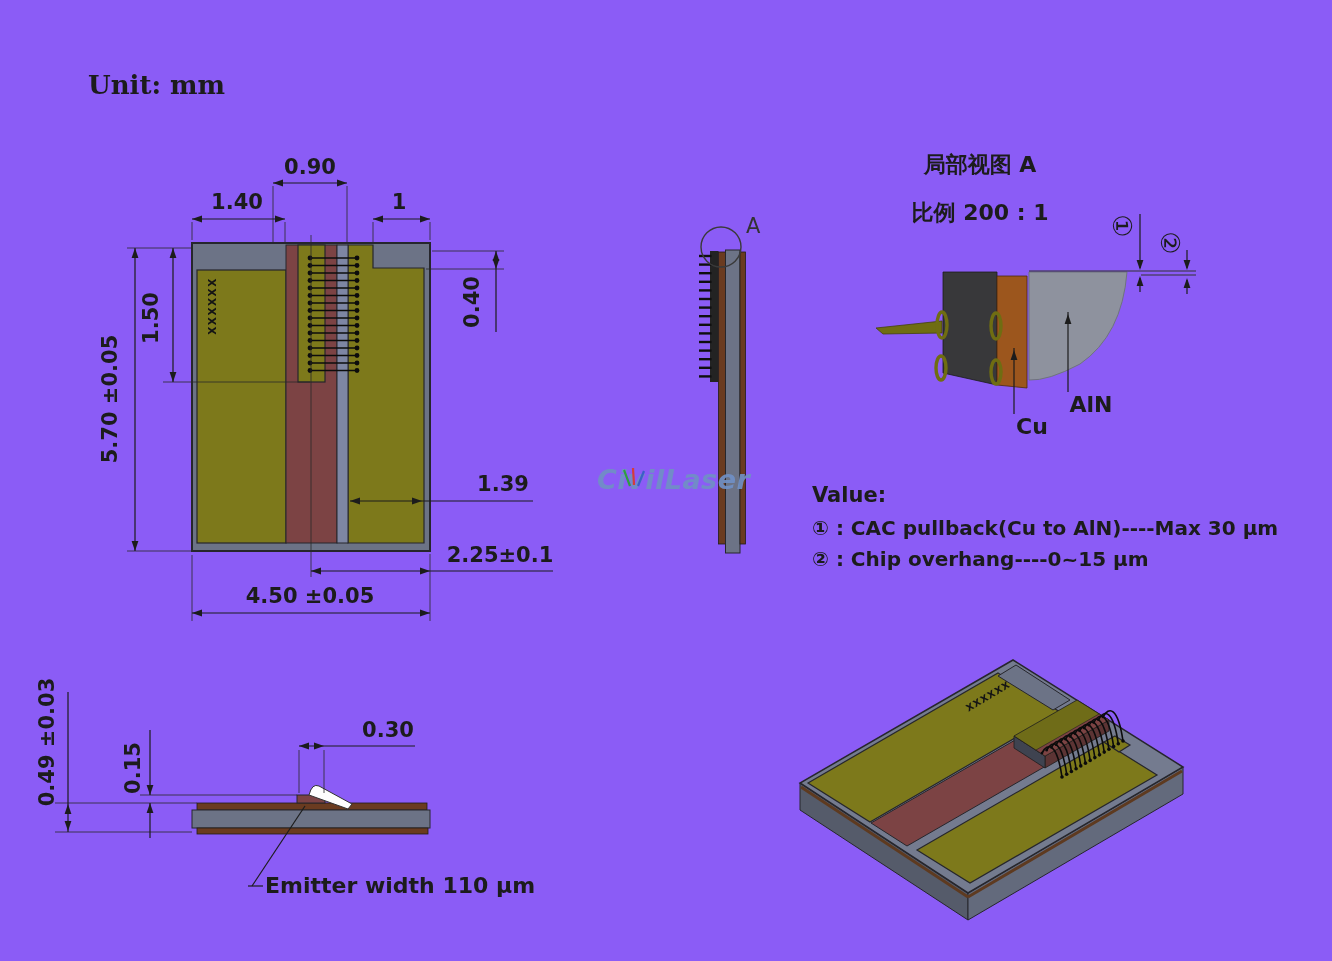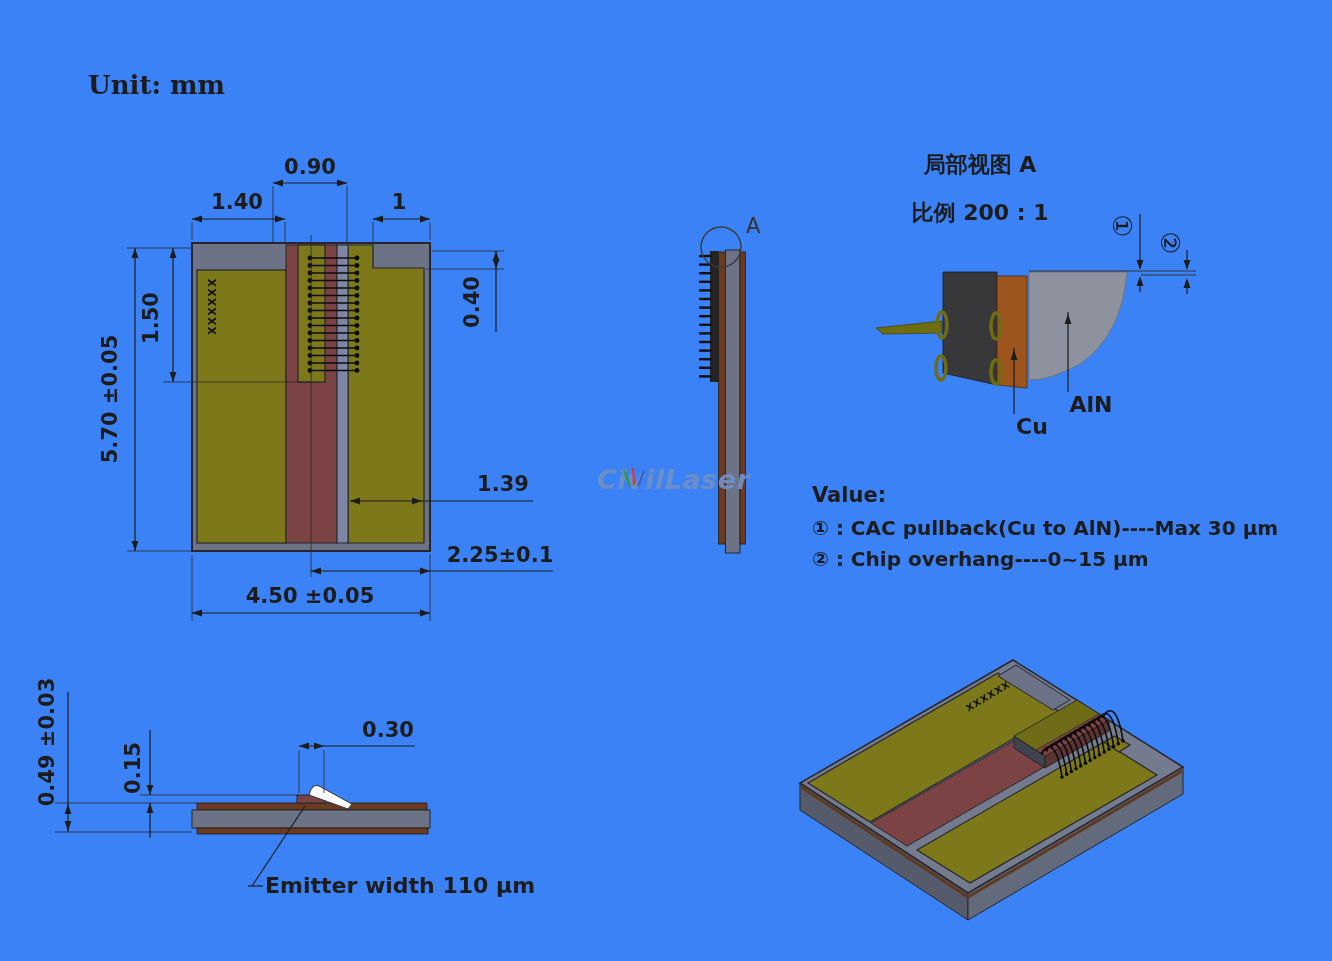--- a/index.html
+++ b/index.html
@@ -1,16 +1,16 @@
 <!DOCTYPE html>
 <html style="--gold_pad: #7d791b; --copper_red: #7c4344; --chip_gray: #7e86a3; --submount_gray: #6c7386; --cu_brown: #9c561d; --aln_gray: #8e929e; --side_brown: #6a3b20; --logo_blue: #7090c5;"><head>
 <meta charset="utf-8">
 <style>
   html,body{margin:0;padding:0;background:#ffffff;}
-  .canvas{position:relative;width:1332px;height:961px;background:#3b82f6;overflow:hidden;
+  .canvas{position:relative;width:1332px;height:961px;background:#8b5cf6;overflow:hidden;
           font-family:"DejaVu Sans","Liberation Sans",sans-serif;}
   svg{display:block;}
   
   .gold   {fill:var(--gold_pad,#7d791b);stroke:#26262c;stroke-width:1.2;}
   .redcu  {fill:var(--copper_red,#7c4344);stroke:#26262c;stroke-width:1;}
   .chipg  {fill:var(--chip_gray,#7e86a3);stroke:#26262c;stroke-width:1;}
   .subg   {fill:var(--submount_gray,#6c7386);stroke:#26262c;stroke-width:1;}
   .frame  {fill:var(--submount_gray,#6c7386);stroke:#26262c;stroke-width:2;}
   .brown  {fill:var(--side_brown,#6a3b20);stroke:#221d18;stroke-width:.8;}
   .cu     {fill:var(--cu_brown,#9c561d);stroke:#4d2a0e;stroke-width:.8;}

